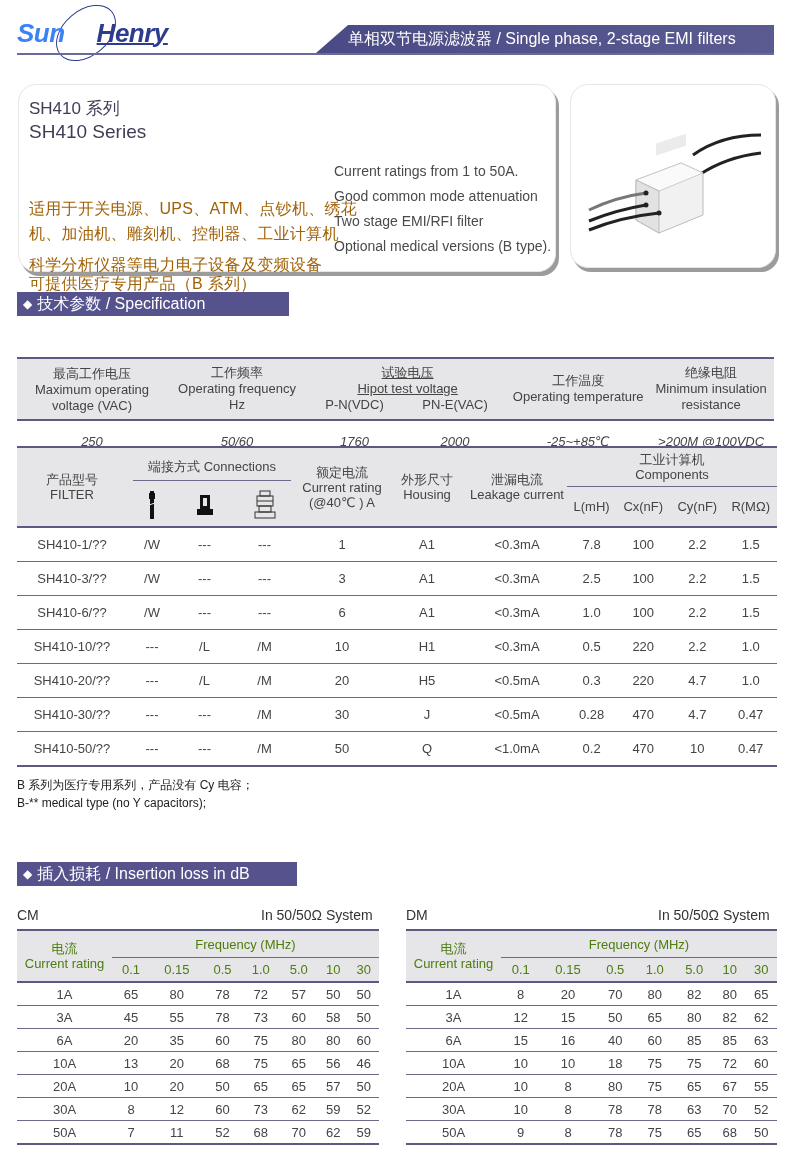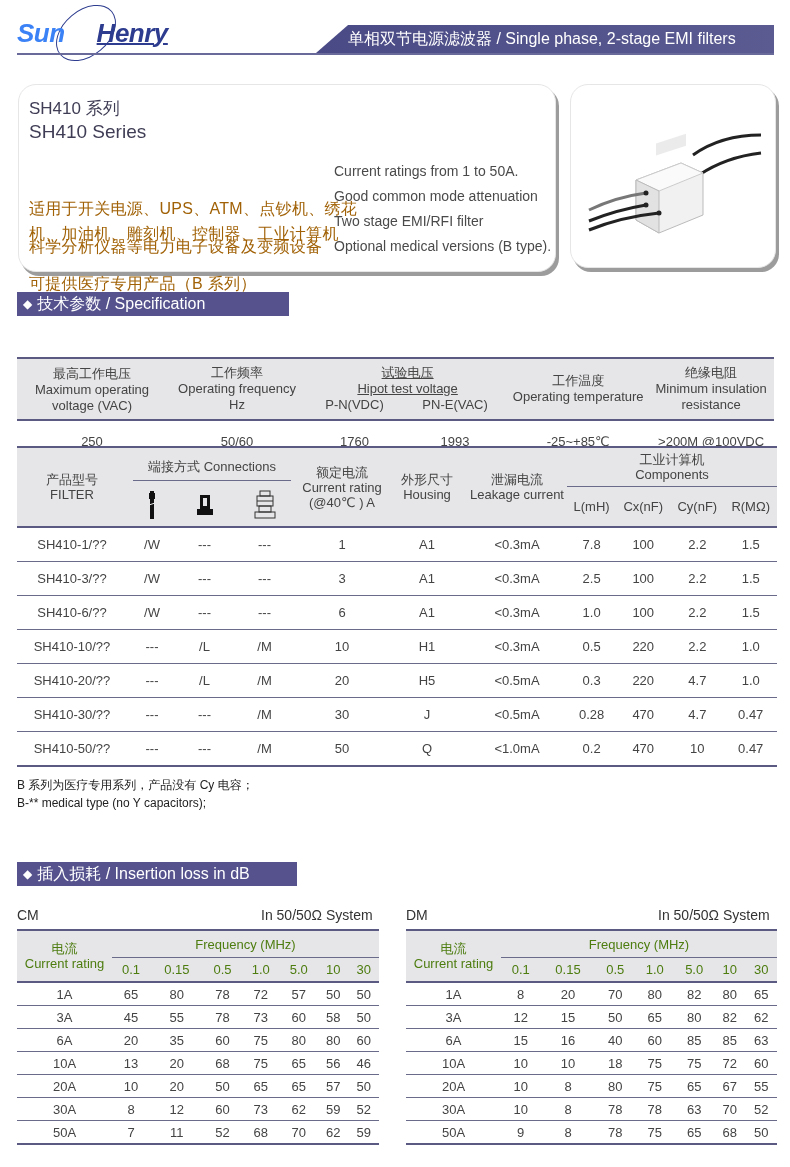--- a/index.html
+++ b/index.html
@@ -37,21 +37,21 @@
 
   
   table { border-collapse:collapse; position:absolute; font-size:13px; color:#444; }
   td, th { text-align:center; font-weight:normal; padding:0; }
   .hdr { background:#e6e6e8; }
   .rule-top { border-top:2px solid #5a5a82; }
   .rule-bot { border-bottom:2px solid #5a5a82; }
   .row-line td { border-bottom:1.5px solid #6a6a8a; }
 
   .spec th { font-size:13px; line-height:16px; color:#444; }
-  .spec td { font-size:13px; }
+  .spec td { font-size:13px;font-style:italic; }
 
   .prod th { font-size:13px; line-height:15px; color:#444; }
   .prod td { font-size:13px; height:33px; }
   .sub-rule { border-bottom:1px solid #6a6a8a; }
 
   .note { left:17px; font-size:12px; color:#222; }
 
   .il-label { font-size:14px; color:#333; }
   .il th { font-size:13px; line-height:15px; color:#4d7c0f; }
   .il td { font-size:13px; height:22px; }
@@ -67,21 +67,21 @@
 <div class="abs header-band-inner"></div>
 <div class="abs header-title">单相双节电源滤波器  / Single phase, 2-stage EMI filters</div>
 <div class="abs header-rule-bottom"></div>
 
 <div class="abs intro-panel"></div>
 <div class="abs series-cn">SH410 系列</div>
 <div class="abs series-en">SH410 Series</div>
 
 <div class="abs desc-cn" style="top:163px">适用于开关电源、UPS、ATM、点钞机、绣花</div>
 <div class="abs desc-cn" style="top:188px">机、加油机、雕刻机、控制器、工业计算机</div>
-<div class="abs desc-cn" style="top:201px">科学分析仪器等电力电子设备及变频设备</div>
+<div class="abs desc-cn" style="top:219px">科学分析仪器等电力电子设备及变频设备</div>
 <div class="abs desc-cn" style="top:238px">可提供医疗专用产品（B 系列）</div>
 
 <div class="abs desc-en" style="top:163px">Current ratings from 1 to 50A.</div>
 <div class="abs desc-en" style="top:188px">Good common mode attenuation</div>
 <div class="abs desc-en" style="top:213px">Two stage EMI/RFI filter</div>
 <div class="abs desc-en" style="top:238px">Optional medical versions (B type).</div>
 
 <div class="abs photo-panel">
   <svg width="204" height="182" viewBox="0 0 204 182">
     <path d="M122 70 Q150 50 190 50" stroke="#222" stroke-width="3" fill="none"></path>
@@ -131,21 +131,21 @@
     </th>
   </tr>
   <tr class="hdr">
     <th style="padding-bottom:6px;">P-N(VDC)</th>
     <th style="padding-bottom:6px;">PN-E(VAC)</th>
   </tr>
   <tr class="rule-top rule-bot">
     <td style="height:40px;">250</td>
     <td>50/60</td>
     <td>1760</td>
-    <td>1993</td>
+    <td>2000</td>
     <td>-25~+85℃</td>
     <td>&gt;200M @100VDC</td>
   </tr>
 </tbody>
   </table>
 
 <table class="prod" style="left:17px; top:446px; width:760px;">
   <tbody>
       <tr class="hdr rule-top">
     <th rowspan="2" style="width:110px;">

